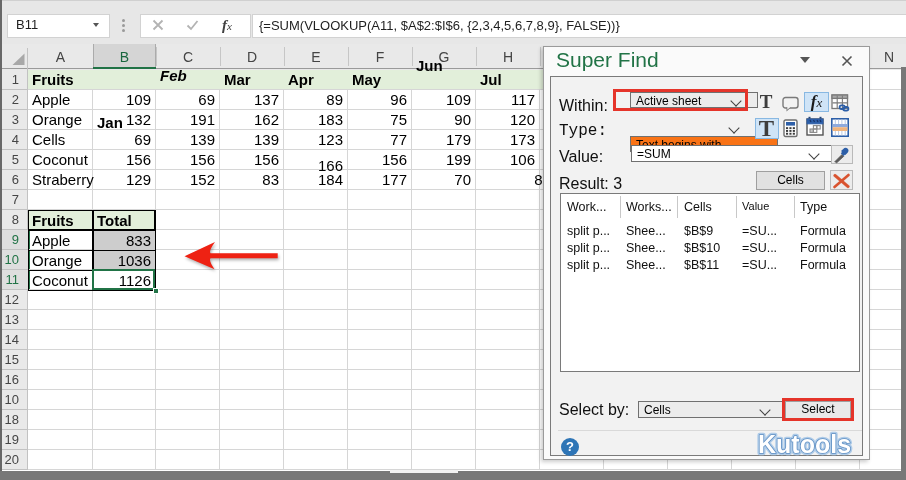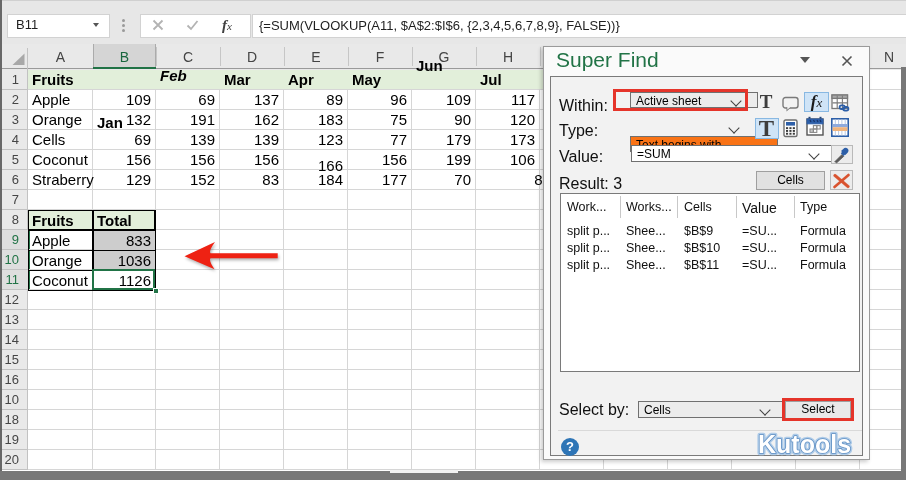--- a/index.html
+++ b/index.html
@@ -203,21 +203,21 @@
     <path d="M1.5 1.5 L10.5 10.5 M10.5 1.5 L1.5 10.5" stroke="#555" stroke-width="1.6"></path>
   </svg>
 
 <div class="abs" style="left:550px;top:76px;width:313px;height:380px;background:#f2f2f2;border:1px solid #7a7a7a;box-sizing:border-box;"></div>
 
 <div class="lbl" style="left:559px;top:97px;">Within:</div>
 <div class="dd" style="left:616px;top:92px;width:128px;height:16px;line-height:16px;background:#ececec;box-sizing:border-box;">Active sheet</div>
 <div class="chev" style="left:732px;top:97px;"></div>
 <div class="abs" style="left:613px;top:89px;width:135px;height:22px;border:3px solid #e5342a;box-sizing:border-box;"></div>
 
-<div class="lbl" style="left:559px;top:122px;">Type:</div>
+<div class="lbl" style="left:559px;top:122px;font-family:Liberation Mono, monospace;">Type:</div>
 <div class="dd" style="left:616px;top:136px;width:148px;height:16px;line-height:16px;background:#f97316;box-sizing:border-box;">Text begins with</div>
 <div class="chev" style="left:730px;top:123.5px;"></div>
 
 <div class="lbl" style="left:559px;top:148px;">Value:</div>
 <div class="dd" style="left:617px;top:145px;width:208px;height:17px;line-height:17px;background:#fff;box-sizing:border-box;">=SUM</div>
 <div class="chev" style="left:810px;top:150px;"></div>
 
 <div class="abs" style="left:758px;top:93px;width:16px;height:17px;font-family:'Liberation Serif',serif;font-weight:bold;font-size:19px;line-height:17px;color:#3d3d3d;text-align:center;">T</div>
 <svg class="abs" style="left:782px;top:96px;" width="18" height="17">
   <rect x="1" y="1.5" width="15" height="10.5" rx="2.5" fill="none" stroke="#7a7a7a" stroke-width="1.4"></rect>
@@ -285,21 +285,21 @@
 <div class="abs" style="left:830px;top:170px;width:23px;height:20px;background:#ececec;border:1px solid #b9b9b9;box-sizing:border-box;"></div>
 <svg class="abs" style="left:833px;top:172.5px;" width="18" height="16">
   <path d="M2 2.5 L15 13.5 M15.5 2 L1.5 14" stroke="#d9532f" stroke-width="2.6" stroke-linecap="round"></path>
   <path d="M2 2.5 L15 13.5" stroke="#d9532f" stroke-width="3.4" stroke-linecap="round" opacity="0.55"></path>
 </svg>
 
 <div class="abs" style="left:560px;top:193px;width:300px;height:179px;background:#fff;border:1px solid #7a7a7a;box-sizing:border-box;"></div>
 <div class="lbl" style="left:567px;top:200px;font-size:12.5px;">Work...</div>
 <div class="lbl" style="left:626px;top:200px;font-size:12.5px;">Works...</div>
 <div class="lbl" style="left:684px;top:200px;font-size:12.5px;">Cells</div>
-<div class="lbl" style="left:742px;top:200px;font-size:14px;">Value</div>
+<div class="lbl" style="left:742px;top:200px;font-size:11px;">Value</div>
 <div class="lbl" style="left:800px;top:200px;font-size:12.5px;">Type</div>
 <div class="abs" style="left:620px;top:196px;width:1px;height:22px;background:#c8c8c8;"></div>
 <div class="abs" style="left:677px;top:196px;width:1px;height:22px;background:#c8c8c8;"></div>
 <div class="abs" style="left:736px;top:196px;width:1px;height:22px;background:#c8c8c8;"></div>
 <div class="abs" style="left:794px;top:196px;width:1px;height:22px;background:#c8c8c8;"></div>
 <div id="listrows">
     <div class="lbl" style="left:567px;top:224px;font-size:12.5px;">split p...</div>
     <div class="lbl" style="left:626px;top:224px;font-size:12.5px;">Shee...</div>
     <div class="lbl" style="left:684px;top:224px;font-size:12.5px;">$B$9</div>
     <div class="lbl" style="left:742px;top:224px;font-size:12.5px;">=SU...</div>

